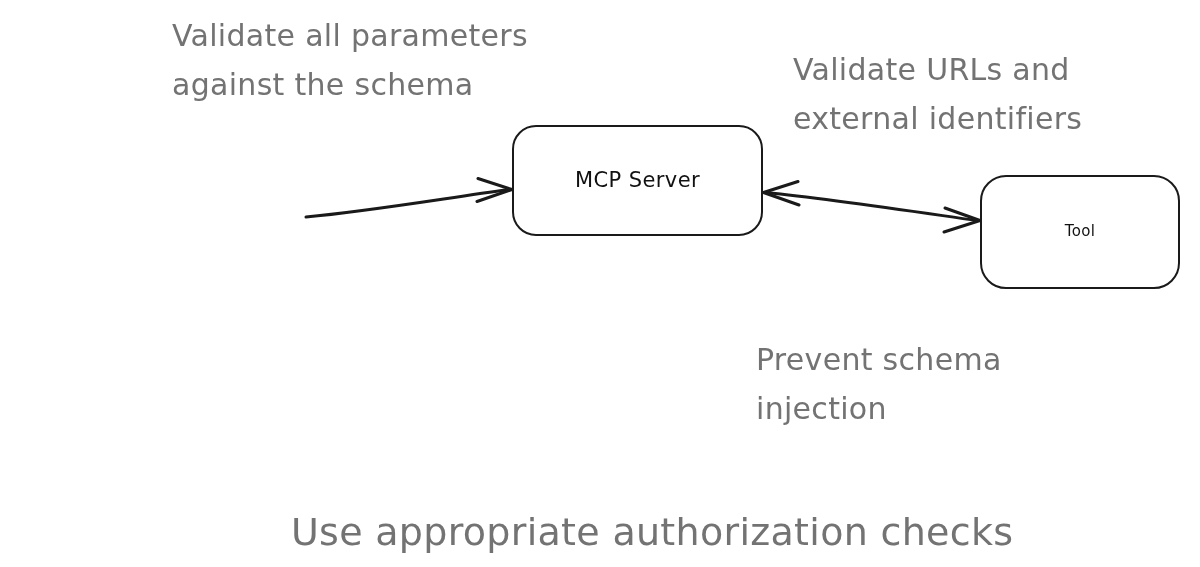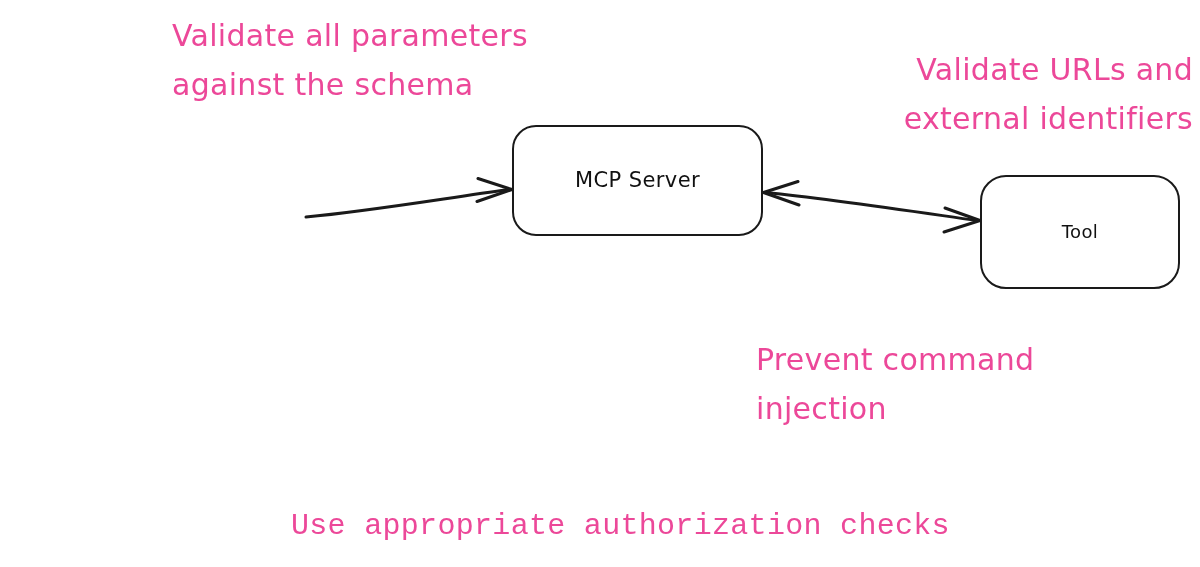--- a/index.html
+++ b/index.html
@@ -58,40 +58,40 @@
   }
   #node-server {
     left: 512px; top: 125px;
     width: 251px; height: 111px;
     font-size: 21px;
     border-radius: 24px;
   }
   #node-tool {
     left: 980px; top: 175px;
     width: 200px; height: 114px;
-    font-size: 18px;
+    font-size: 15px;
     border-radius: 26px;
   }
 
   
   .annotation {
     position: absolute;
-    color: #ec4899;
+    color: #737373;
     font-family: "DejaVu Sans", sans-serif;
     font-size: 30px;
     line-height: 1.62;
     letter-spacing: 0.3px;
     white-space: pre-line;
     z-index: 2;
   }
   #ann-validate-params { left: 172px; top: 12px;  width: 460px; }
-  #ann-validate-urls   { left: 793px; top: 46px;  width: 400px; text-align: right; }
+  #ann-validate-urls   { left: 793px; top: 46px;  width: 400px; }
   #ann-sanitize        { left: 245px; top: 322px; width: 400px; }
   #ann-prevent         { left: 756px; top: 336px; width: 360px; }
-  #ann-authorization   { left: 291px; top: 502px; width: 740px; font-size: 30px; font-family: Liberation Mono, monospace; }
+  #ann-authorization   { left: 291px; top: 502px; width: 740px; font-size: 38px; }
 </style>
 </head>
 <body>
 
 <div id="canvas">
 
   <svg id="vectors" viewBox="0 0 1200 567" width="1200" height="567" xmlns="http://www.w3.org/2000/svg">
     <g fill="none" stroke="#1a1a1a" stroke-width="3" stroke-linecap="round" stroke-linejoin="round">
 
       <path d="M 306 217 C 370 211 440 199 509 189.5"></path>
@@ -115,18 +115,18 @@
     <span class="node-label">Tool</span>
   </div>
 
   <div class="annotation" id="ann-validate-params">Validate all parameters
 against the schema</div>
 
   <div class="annotation" id="ann-validate-urls">Validate URLs and
 external identifiers</div>
 
 
-  <div class="annotation" id="ann-prevent">Prevent command
+  <div class="annotation" id="ann-prevent">Prevent schema
 injection</div>
 
   <div class="annotation" id="ann-authorization">Use appropriate authorization checks</div>
 
 </div>
 
 </body></html>

